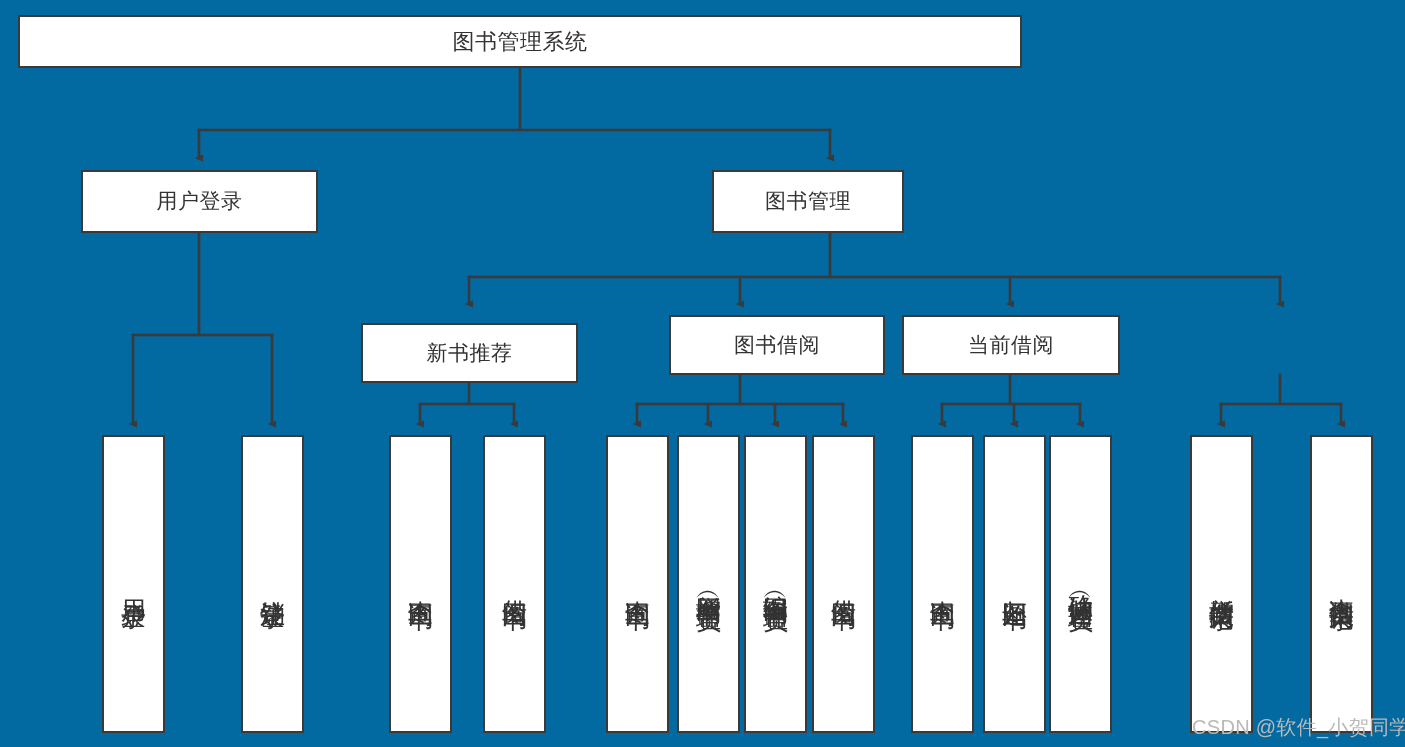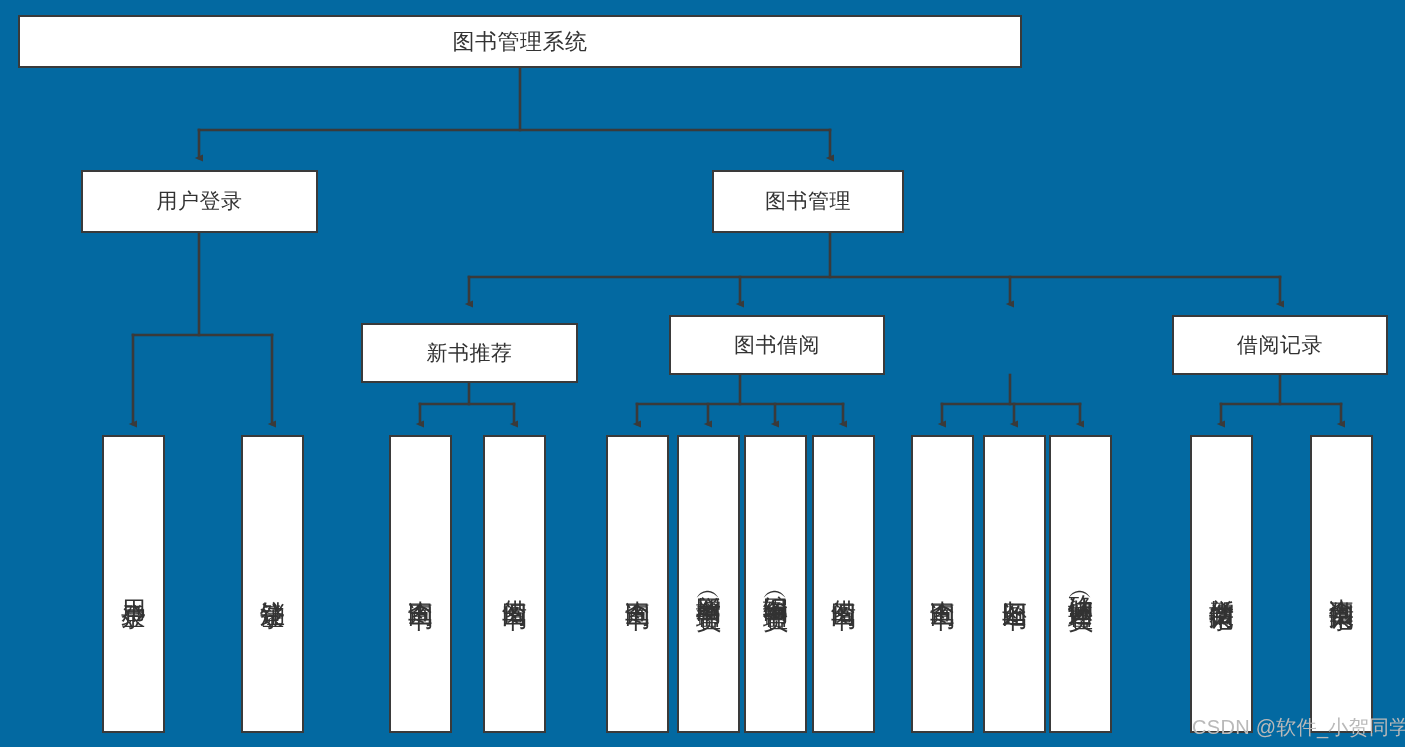--- a/index.html
+++ b/index.html
@@ -140,22 +140,22 @@
   <div class="node horiz" style="left:712px; top:170px; width:192px; height:63px;">
     <span class="label">图书管理</span>
   </div>
 
   <div class="node horiz" style="left:361px; top:315px; width:217px; height:60px;margin-top:8px;">
     <span class="label">新书推荐</span>
   </div>
   <div class="node horiz" style="left:632px; top:315px; width:216px; height:60px;margin-left:37px;">
     <span class="label">图书借阅</span>
   </div>
-  <div class="node horiz" style="left:1172px; top:315px; width:216px; height:60px;">
-    <span class="label">借阅记录</span>
+  <div class="node horiz" style="left:902px; top:315px; width:218px; height:60px;">
+    <span class="label">当前借阅</span>
   </div>
 
   <div class="node vert" style="left:102px; top:435px; width:63px; height:298px;">
     <span class="label">用户登录</span>
   </div>
   <div class="node vert" style="left:241px; top:435px; width:63px; height:298px;">
     <span class="label">注销登录</span>
   </div>
   <div class="node vert" style="left:389px; top:435px; width:63px; height:298px;">
     <span class="label">查询图书</span>

